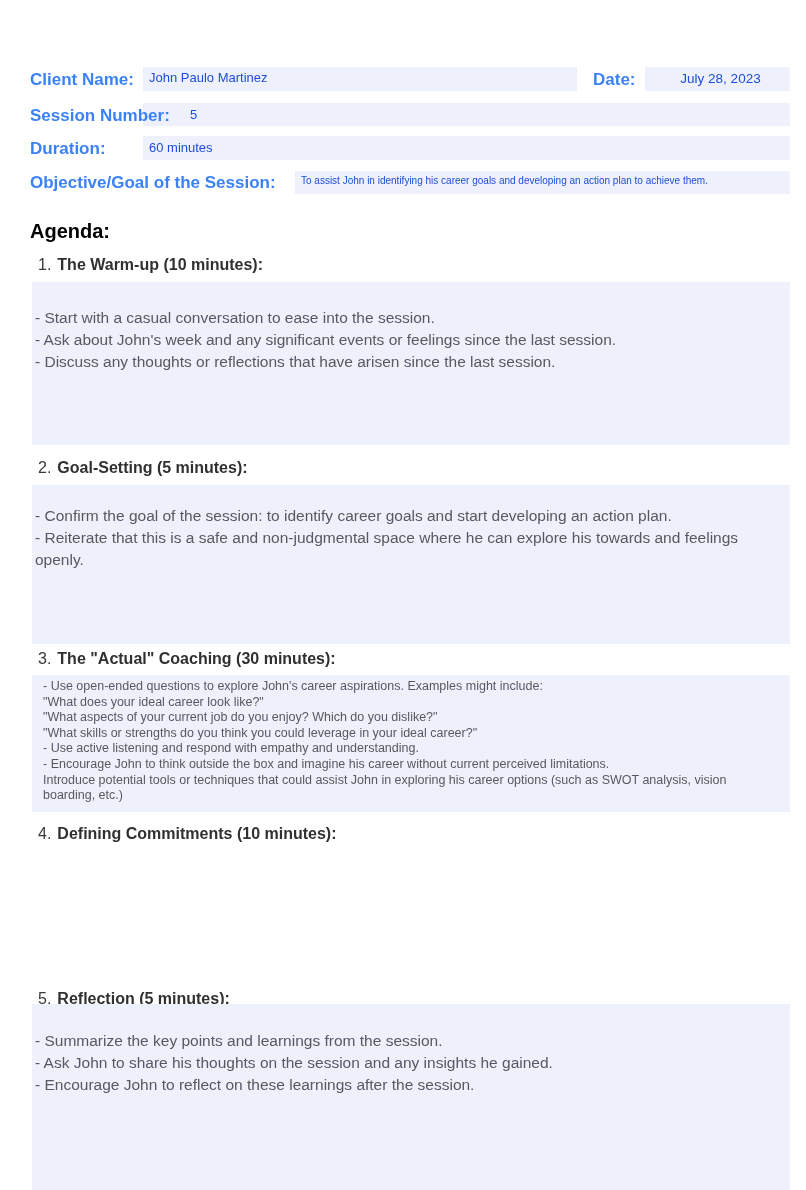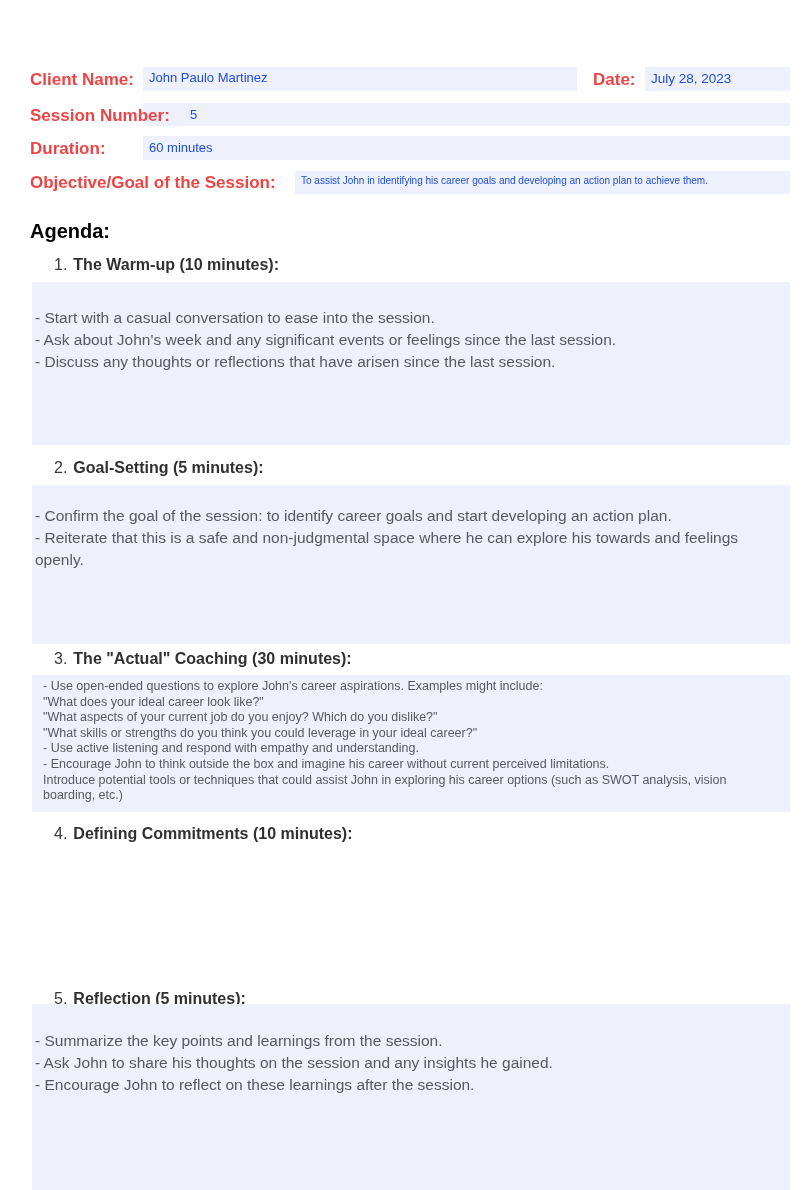--- a/index.html
+++ b/index.html
@@ -18,59 +18,58 @@
     text-align: center;
     font-size: 32px;
     font-weight: bold;
     color: #000000;
     letter-spacing: 0.2px;
   }
   .label {
     position: absolute;
     font-size: 17px;
     font-weight: bold;
-    color: #ef4444;
+    color: #3b82f6;
     z-index: 2;
     white-space: nowrap;
   }
   .field {
     position: absolute;
     background: #eef1fb;
     z-index: 1;
     font-size: 13px;
     color: #1d4ed8;
     white-space: nowrap;
     overflow: hidden;
   }
   .field .val { display: block; }
   
   .lbl-client   { top: 70px;  left: 30px; }
   .fld-client   { top: 67px;  left: 143px; width: 434px; height: 24px; padding: 3px 0 0 6px; }
   .lbl-date     { top: 70px;  left: 593px; }
-  .fld-date     { top: 67px;  left: 645px; width: 145px; height: 24px; padding: 4px 0 0 6px; font-size: 13.5px; }
+  .fld-date     { top: 67px;  left: 645px; width: 145px; height: 24px; padding: 4px 0 0 6px; font-size: 13.5px; text-align: center; }
   .lbl-session  { top: 106px; left: 30px; }
   .fld-session  { top: 103px; left: 143px; width: 647px; height: 23px; padding: 4px 0 0 47px; }
   .lbl-duration { top: 139px; left: 30px; }
   .fld-duration { top: 136px; left: 143px; width: 647px; height: 24px; padding: 4px 0 0 6px; }
   .lbl-objective{ top: 173px; left: 30px; }
   .fld-objective{ top: 171px; left: 295px; width: 495px; height: 23px; padding: 4px 0 0 6px; font-size: 10px; }
   .agenda-heading {
     position: absolute;
     top: 220px; left: 30px;
     font-size: 20px;
     font-weight: bold;
     color: #000000;
   }
   .sec-heading {
     position: absolute;
     left: 38px;
     font-size: 16px;
     color: #303030;
     white-space: nowrap;
-    margin-left: 16px;
   }
   .sec-heading .num { font-weight: normal; color: #3a3a3a; margin-right: 6px; }
   .sec-heading .htext { font-weight: bold; }
   .sec-box {
     position: absolute;
     left: 32px;
     width: 758px;
     background: #eef1fb;
   }
   .sec-box .box-text {

